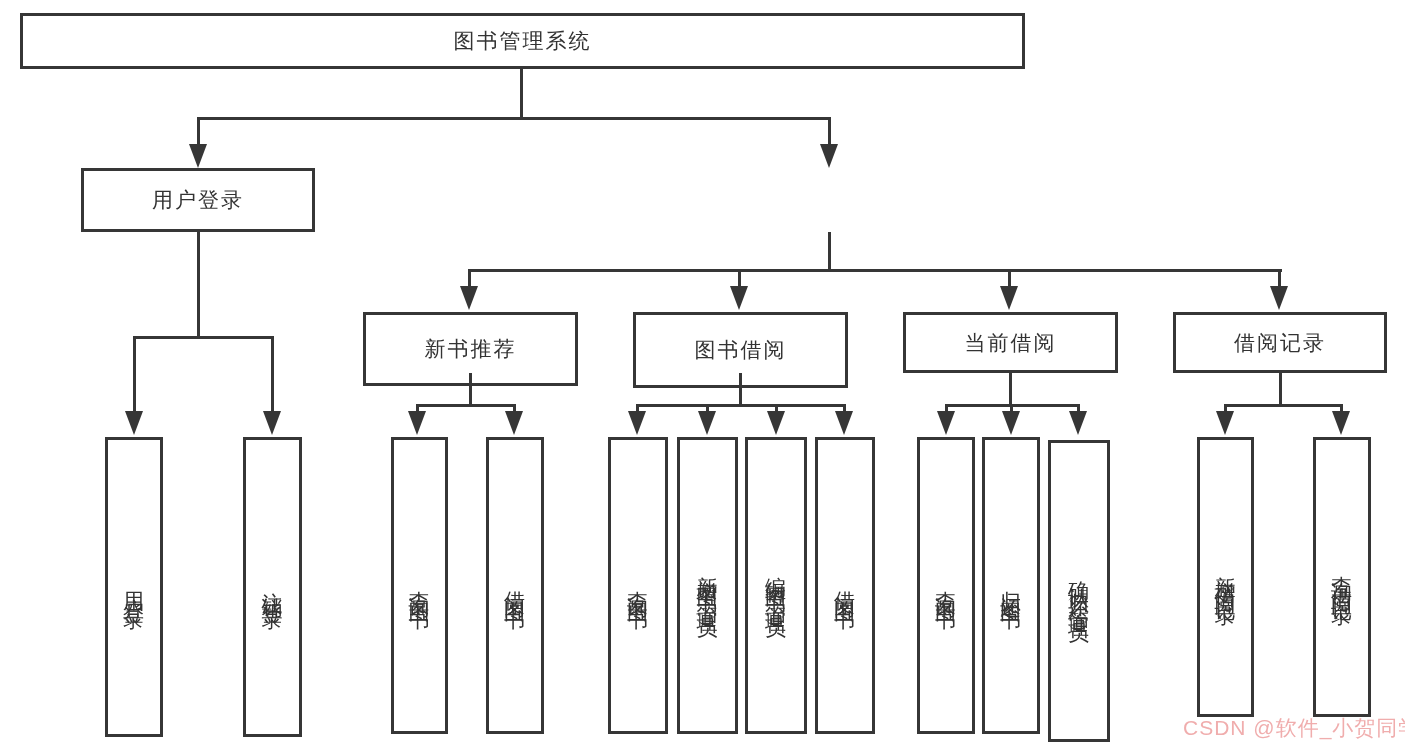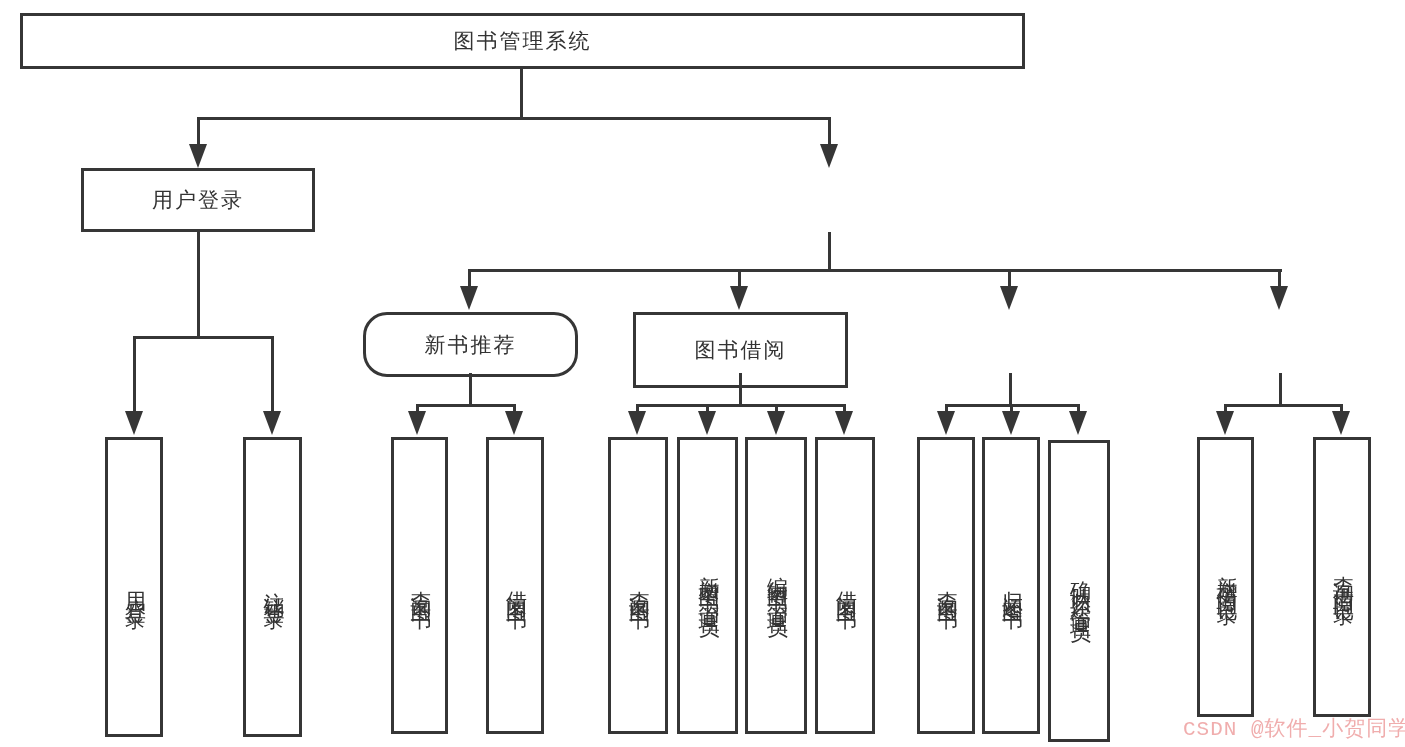--- a/index.html
+++ b/index.html
@@ -1,18 +1,18 @@
 <!DOCTYPE html>
 <html><head>
 <meta charset="utf-8">
 <style>
   html,body{margin:0;padding:0;background:#ffffff;}
   .stage{
     position:relative;width:1405px;height:747px;background:#ffffff;overflow:hidden;
-    font-family:Liberation Mono, monospace;color:#333333;text-align:center;
+    font-family:Liberation Sans, sans-serif;color:#333333;text-align:center;
   }
   .box{
     position:absolute;box-sizing:border-box;border:3px solid #363636;background:#ffffff;
     display:flex;align-items:center;justify-content:center;
     font-size:21px;letter-spacing:2px;white-space:nowrap;
   }
   .vbox{
     position:absolute;box-sizing:border-box;border:3px solid #363636;background:#ffffff;
     display:flex;align-items:center;justify-content:center;
   }
@@ -66,22 +66,24 @@
 
   <div class="vline" style="left:468px;top:269px;height:20px;"></div>
   <div class="arrow" style="left:460px;top:286px;"></div>
   <div class="vline" style="left:738px;top:269px;height:20px;"></div>
   <div class="arrow" style="left:730px;top:286px;"></div>
   <div class="vline" style="left:1008px;top:269px;height:20px;"></div>
   <div class="arrow" style="left:1000px;top:286px;"></div>
   <div class="vline" style="left:1278px;top:269px;height:20px;"></div>
   <div class="arrow" style="left:1270px;top:286px;"></div>
 
-  <div class="box" style="left:363px;top:312px;width:215px;height:65px;border-radius:24px;">新书推荐</div>
+  <div class="box" style="left:363px;top:312px;width:215px;height:74px;">新书推荐</div>
   <div class="box" style="left:633px;top:312px;width:215px;height:76px;">图书借阅</div>
+  <div class="box" style="left:903px;top:312px;width:215px;height:61px;">当前借阅</div>
+  <div class="box" style="left:1173px;top:312px;width:214px;height:61px;">借阅记录</div>
 
   <div class="vline" style="left:469px;top:373px;height:33px;"></div>
   <div class="hline" style="left:416px;top:404px;width:100px;"></div>
   <div class="vline" style="left:416px;top:404px;height:12px;"></div>
   <div class="arrow" style="left:408px;top:411px;"></div>
   <div class="vline" style="left:513px;top:404px;height:12px;"></div>
   <div class="arrow" style="left:505px;top:411px;"></div>
 
   <div class="vbox" style="left:391px;top:437px;width:57px;height:297px;">
     <span>查询图书</span>

